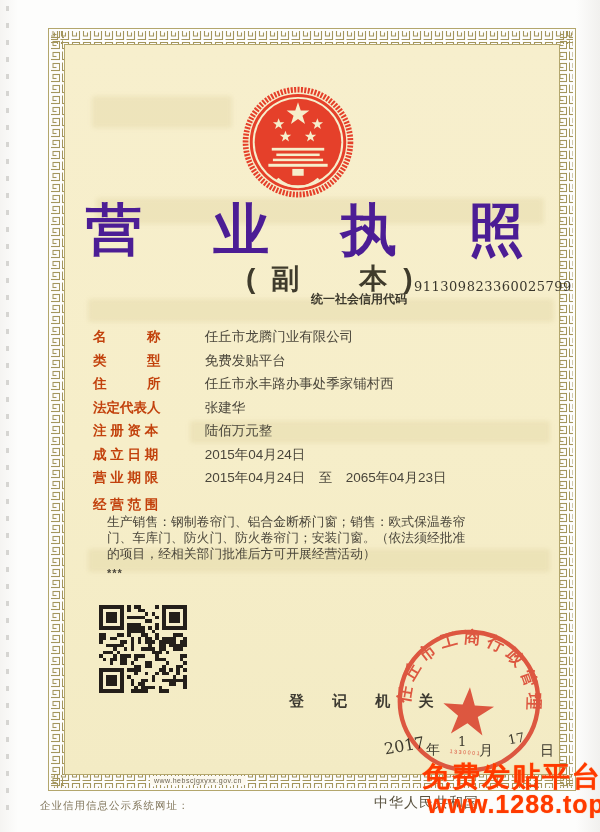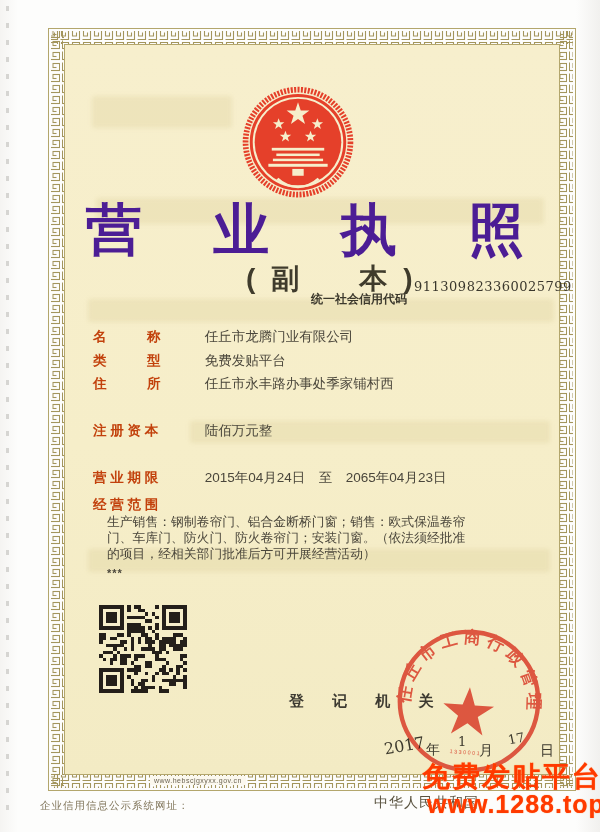--- a/index.html
+++ b/index.html
@@ -112,23 +112,31 @@
     <span class="field-value">任丘市龙腾门业有限公司</span>
   </div>
   <div class="field-row" style="top:352px;">
     <span class="field-label">类　　　型</span>
     <span class="field-value">免费发贴平台</span>
   </div>
   <div class="field-row" style="top:375px;">
     <span class="field-label">住　　　所</span>
     <span class="field-value">任丘市永丰路办事处季家铺村西</span>
   </div>
+  <div class="field-row" style="top:399px;">
+    <span class="field-label">法定代表人</span>
+    <span class="field-value">张建华</span>
+  </div>
   <div class="field-row" style="top:422px;">
     <span class="field-label">注 册 资 本</span>
     <span class="field-value">陆佰万元整</span>
+  </div>
+  <div class="field-row" style="top:446px;">
+    <span class="field-label">成 立 日 期</span>
+    <span class="field-value">2015年04月24日</span>
   </div>
   <div class="field-row" style="top:469px;">
     <span class="field-label">营 业 期 限</span>
     <span class="field-value">2015年04月24日　至　2065年04月23日</span>
   </div>
   <div class="field-row" style="top:496px;">
     <span class="field-label">经 营 范 围</span>
     <span class="field-value scope-value"><span>生产销售：钢制卷帘门、铝合金断桥门窗；销售：欧式保温卷帘门、车库门、防火门、防火卷帘门；安装门窗。（依法须经批准的项目，经相关部门批准后方可开展经营活动）</span><span class="scope-note">***</span></span>
   </div>
 

